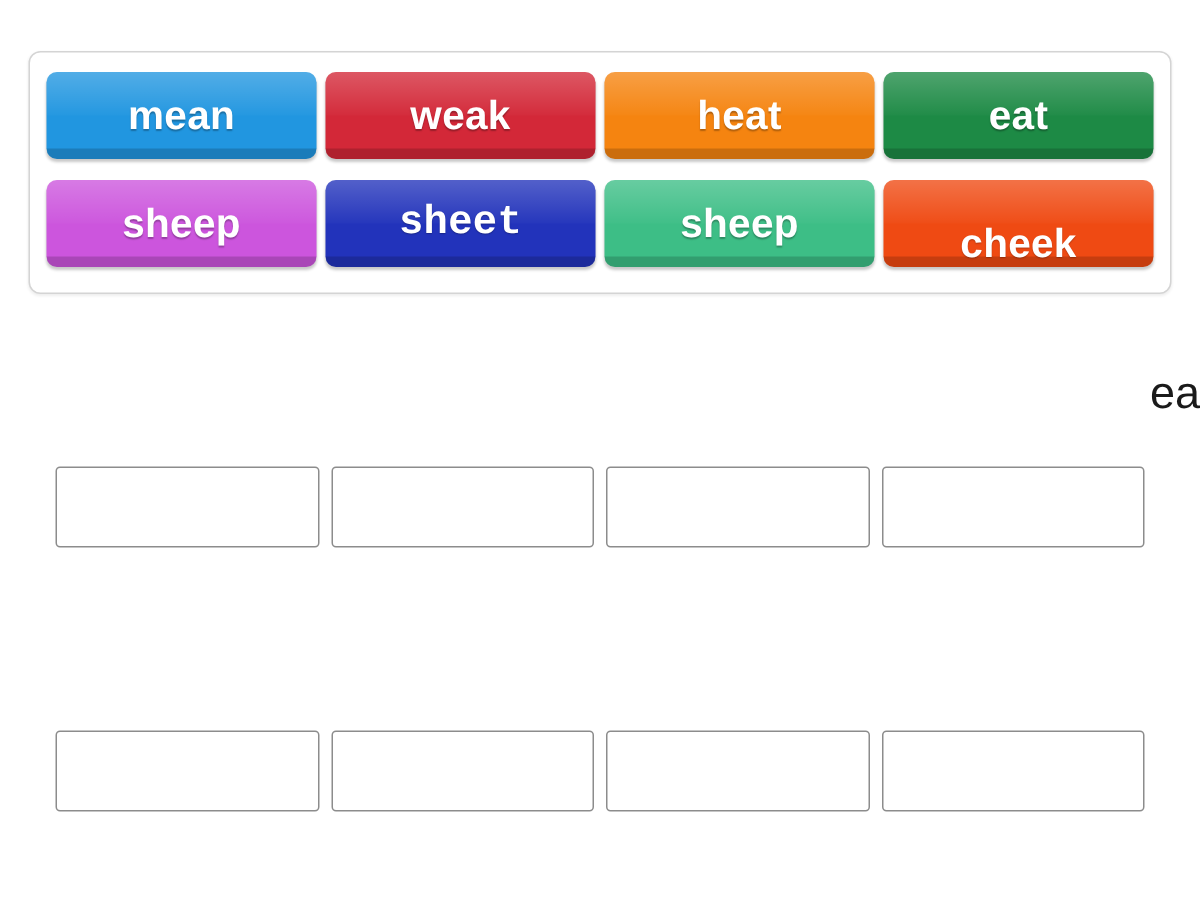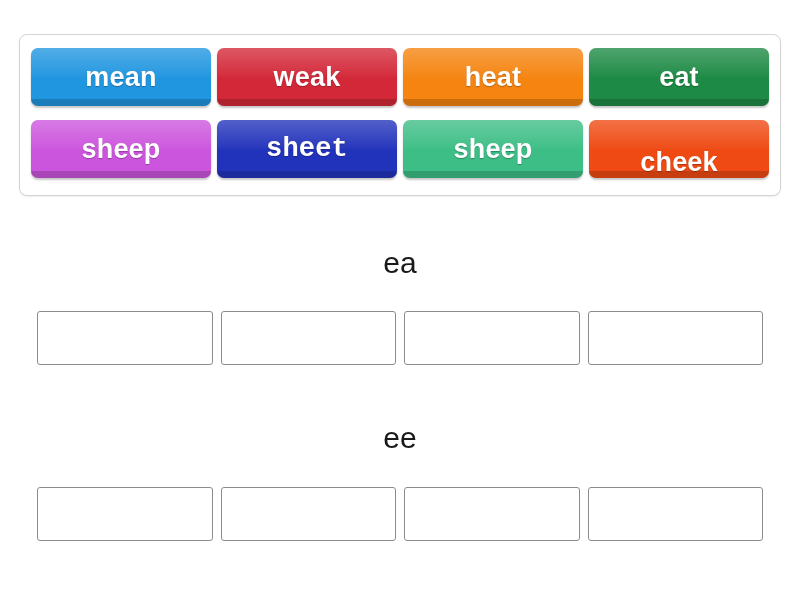--- a/index.html
+++ b/index.html
@@ -88,21 +88,21 @@
   
   .category-label {
     position: absolute;
     left: 0;
     width: 800px;
     text-align: center;
     font-size: 30px;
     color: #1a1a1a;
     font-weight: normal;
   }
-  #label-ea { top: 246px; }
+  #label-ea { top: 246px; text-align: right; }
   #label-ee { top: 421px; }
 
   
   .slot-row {
     position: absolute;
     left: 33px;
     width: 734px;
     height: 54px;
     display: flex;
   }
@@ -190,21 +190,20 @@
       <div class="slot"></div>
     </div>
     <div class="slot-cell">
       <div class="slot"></div>
     </div>
     <div class="slot-cell">
       <div class="slot"></div>
     </div>
   </div>
 
-  <div class="category-label" id="label-ee">ee</div>
 
   <div class="slot-row" id="slots-ee">
     <div class="slot-cell">
       <div class="slot"></div>
     </div>
     <div class="slot-cell">
       <div class="slot"></div>
     </div>
     <div class="slot-cell">
       <div class="slot"></div>

